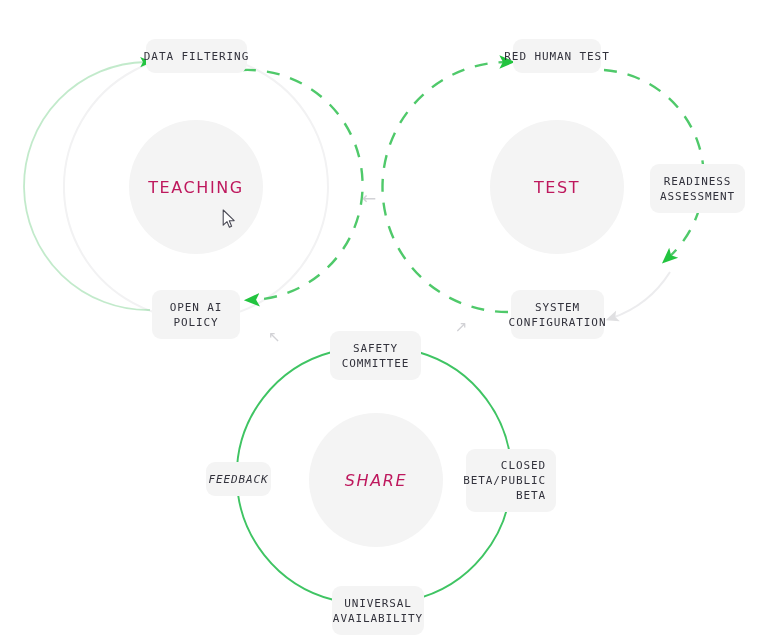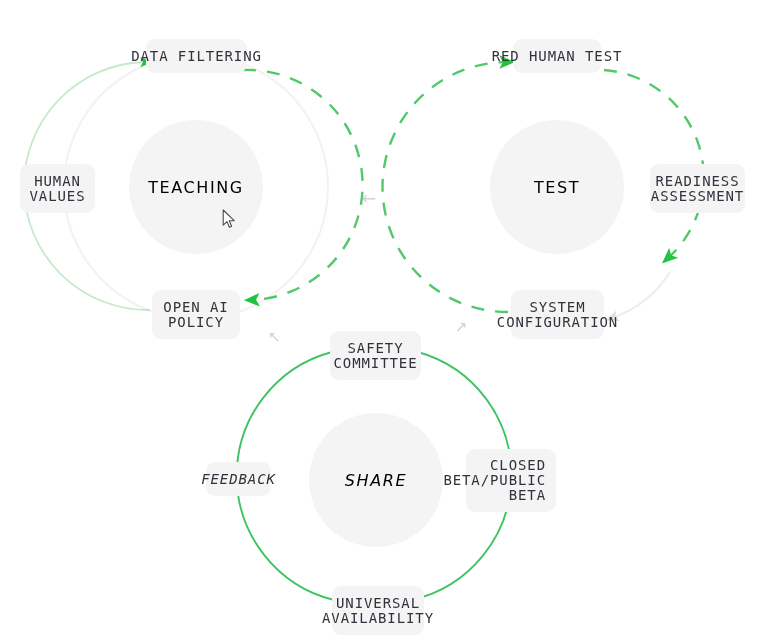--- a/index.html
+++ b/index.html
@@ -34,39 +34,39 @@
     background: #f4f4f4;
     display: flex;
     align-items: center;
     justify-content: center;
     box-sizing: border-box;
   }
   .hub-label {
     font-family: "DejaVu Sans", "Liberation Sans", sans-serif;
     font-size: 16px;
     letter-spacing: 1.6px;
-    color: #000000;
+    color: #be185d;
     font-weight: 400;
     text-align: center;
     white-space: nowrap;
   }
   .node {
     position: absolute;
     background: #f4f4f4;
     border-radius: 9px;
     display: flex;
     flex-direction: column;
     align-items: center;
     justify-content: center;
     box-sizing: border-box;
     padding: 7px 10px;
   }
   .node-line {
     font-family: "DejaVu Sans Mono", "Liberation Mono", monospace;
-    font-size: 14px;
+    font-size: 11px;
     letter-spacing: 0.9px;
     line-height: 15px;
     color: #32323c;
     text-align: center;
     white-space: nowrap;
   }
   .connector {
     position: absolute;
     color: #d2d2d6;
     font-family: "DejaVu Sans", "Liberation Sans", sans-serif;
@@ -117,24 +117,20 @@
   </svg>
 
   <div class="hub" style="left:129px; top:120px; width:134px; height:134px;">
     <span class="hub-label">TEACHING</span>
   </div>
 
   <div class="node" style="left:146px; top:39px; width:101px; height:34px;">
     <span class="node-line">DATA FILTERING</span>
   </div>
 
-  <div class="node" style="left:20px; top:164px; width:75px; height:49px;">
-    <span class="node-line">HUMAN</span>
-    <span class="node-line">VALUES</span>
-  </div>
 
   <div class="node" style="left:152px; top:290px; width:88px; height:49px;">
     <span class="node-line">OPEN AI</span>
     <span class="node-line">POLICY</span>
   </div>
 
   <div class="hub" style="left:490px; top:120px; width:134px; height:134px;">
     <span class="hub-label">TEST</span>
   </div>
 

